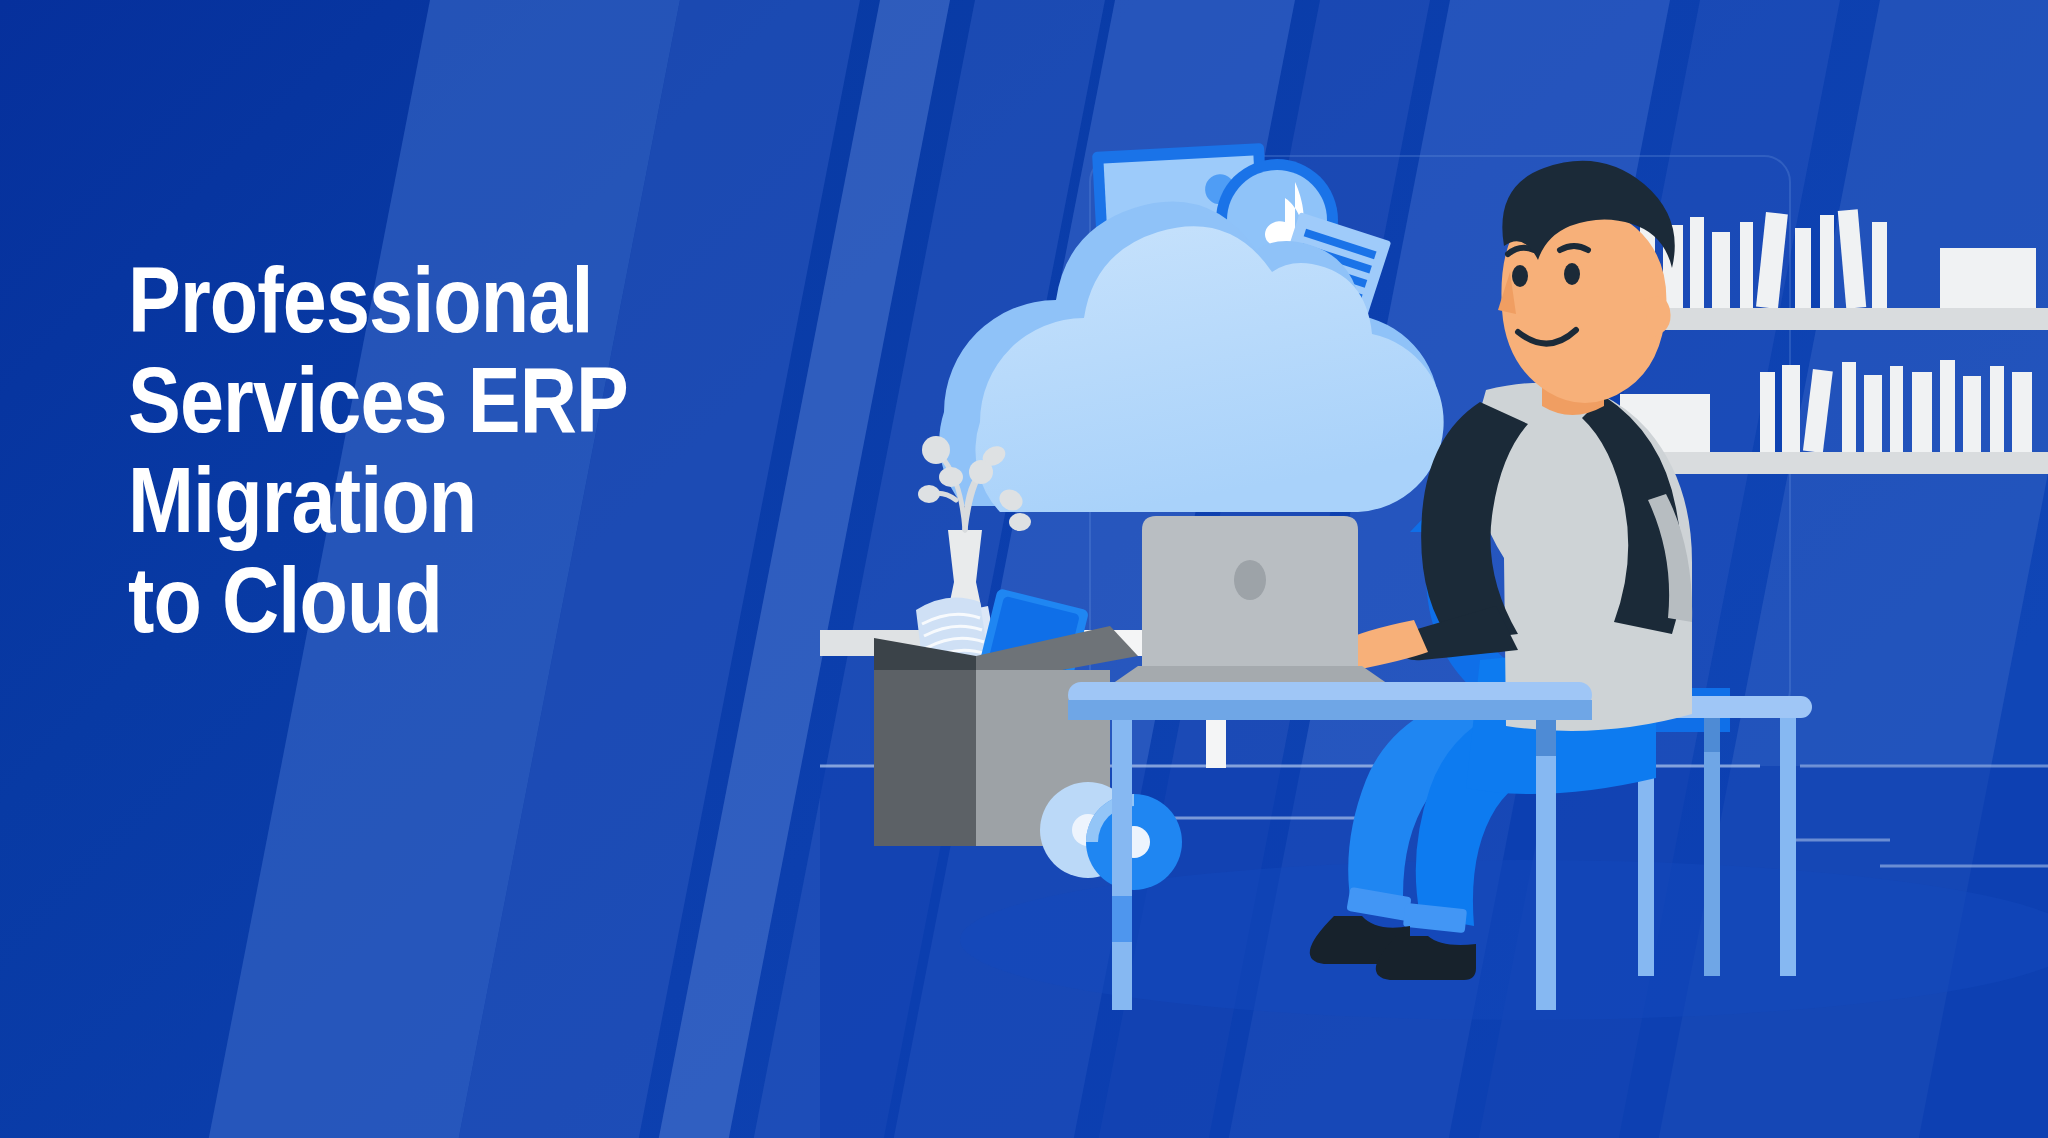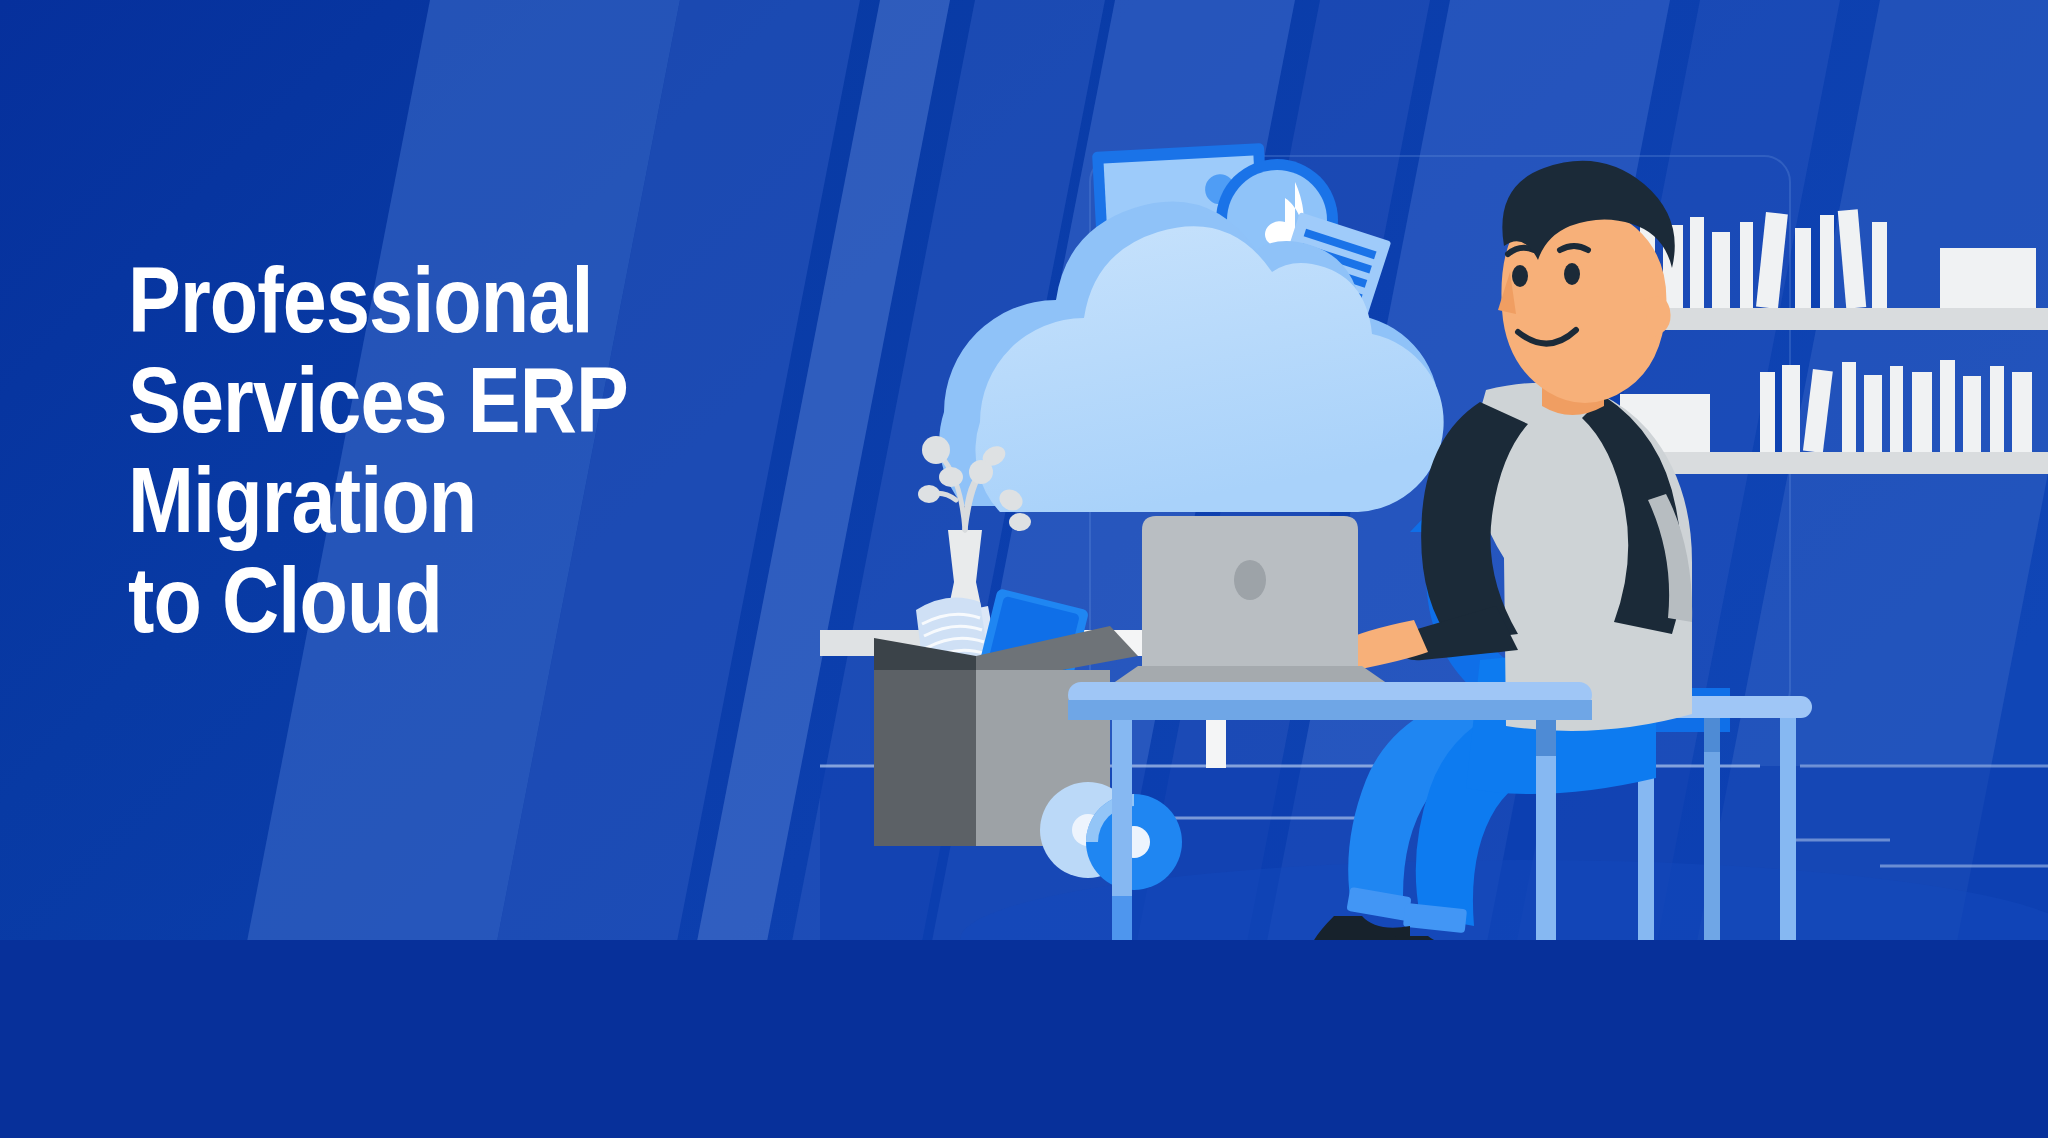--- a/index.html
+++ b/index.html
@@ -1,21 +1,21 @@
 <!DOCTYPE html>
 <html><head>
 <meta charset="utf-8">
 <style>
   * { margin:0; padding:0; box-sizing:border-box; }
   html,body { width:2048px; height:1138px; overflow:hidden; background:#07309a; }
   body { font-family:"Liberation Sans", sans-serif; }
 
   #banner {
     position:relative;
-    width:2048px; height:940px;
+    width:2048px; height:1138px;
     overflow:hidden;
     background:linear-gradient(115deg,#06309c 0%,#07349f 28%,#0b3bab 55%,#0f43b4 100%);
   }
 
   
   #stripes { position:absolute; inset:0; }
 
   
   #headline {
     position:absolute; left:128px; top:250px; width:720px;

